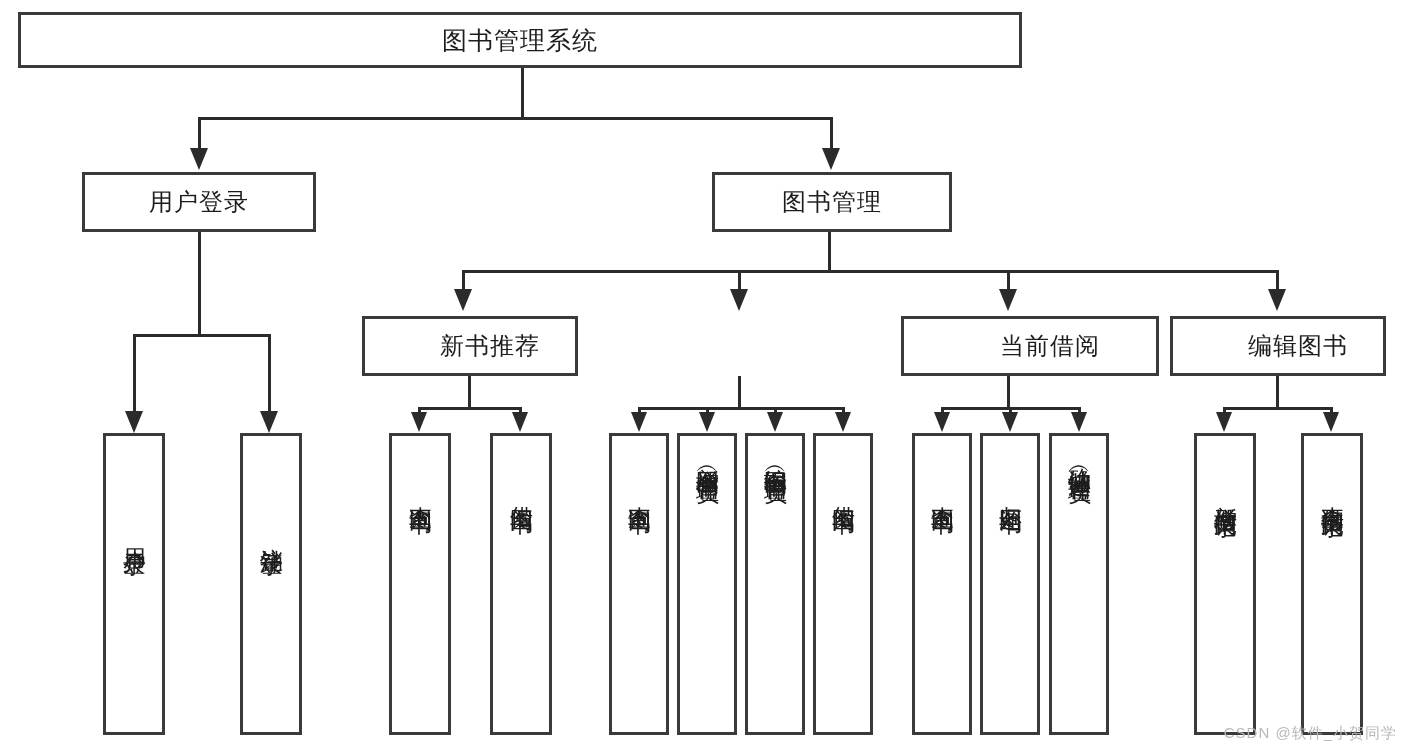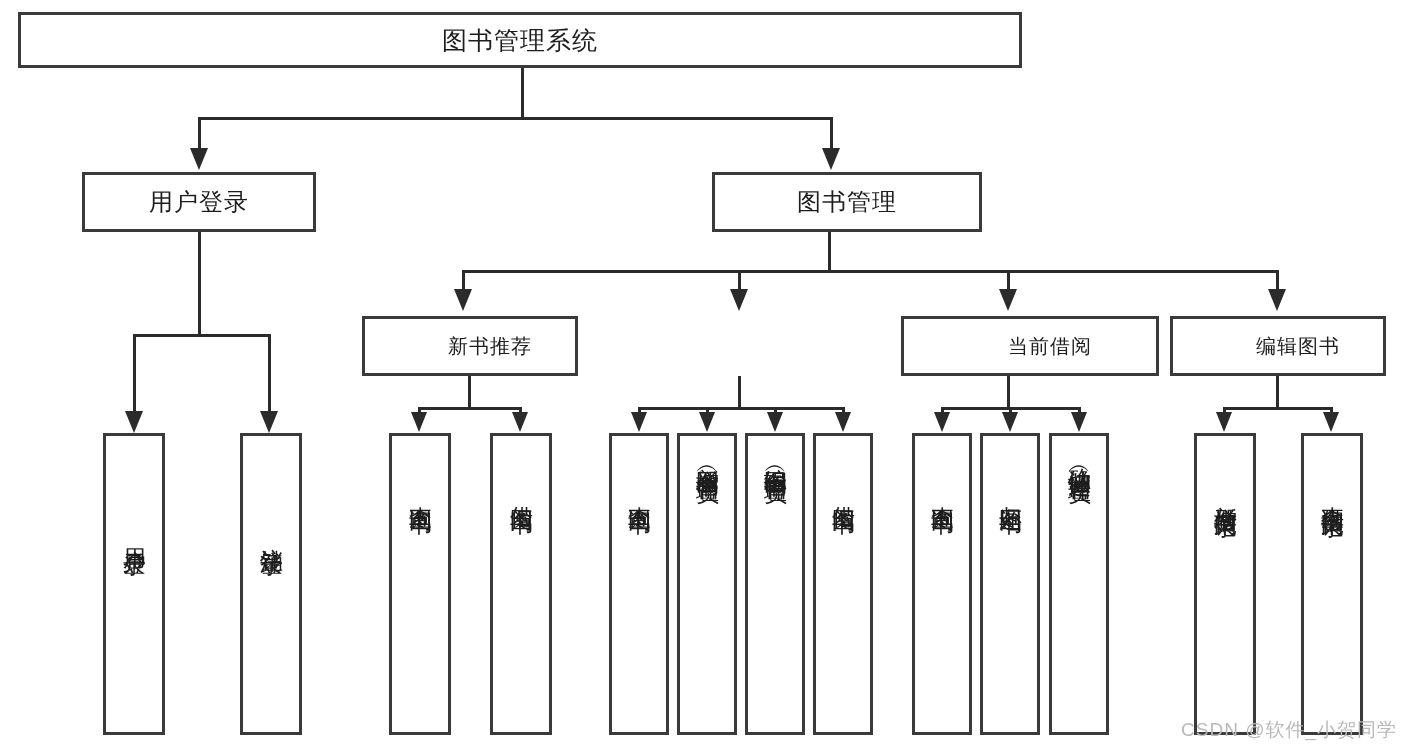--- a/index.html
+++ b/index.html
@@ -28,21 +28,21 @@
   .node.root{
     border-width:3px;
     font-size:25px;
     letter-spacing:1px;
   }
   .node.lvl1{
     font-size:24px;
     letter-spacing:1px;
   }
   .node.lvl2{
-    font-size:20px;
+    font-size:24px;
     letter-spacing:1px;
     padding-left:40px;
   }
   .node.leaf{
     border-width:3px;
     align-items:flex-start;
     justify-content:center;
     padding-top:10px;
   }
   .vtext{
@@ -79,21 +79,21 @@
   .arrow.sm{
     border-left-width:8px;
     border-right-width:8px;
     border-top-width:20px;
   }
   
   #watermark{
     position:absolute;
     right:8px;
     bottom:4px;
-    font-size:19px;
+    font-size:15px;
     color:#b9b9b9;
     letter-spacing:1px;
     white-space:nowrap;
     pointer-events:none;
   }
 </style>
 </head>
 <body>
 
 <div id="canvas">
@@ -105,21 +105,21 @@
   <div class="vline" style="left:521px;top:68px;height:50px;"></div>
   <div class="hline" style="left:198px;top:117px;width:634px;"></div>
   <div class="vline" style="left:198px;top:117px;height:32px;"></div>
   <div class="vline" style="left:830px;top:117px;height:32px;"></div>
   <div class="arrow" style="left:190px;top:148px;"></div>
   <div class="arrow" style="left:822px;top:148px;"></div>
 
   <div class="node lvl1" style="left:82px;top:172px;width:234px;height:60px;">
     <span>用户登录</span>
   </div>
-  <div class="node lvl1" style="left:712px;top:172px;width:270px;height:60px;">
+  <div class="node lvl1" style="left:712px;top:172px;width:240px;height:60px;">
     <span>图书管理</span>
   </div>
 
   <div class="vline" style="left:198px;top:232px;height:103px;"></div>
   <div class="hline" style="left:133px;top:334px;width:138px;"></div>
   <div class="vline" style="left:133px;top:334px;height:80px;"></div>
   <div class="vline" style="left:268px;top:334px;height:80px;"></div>
   <div class="arrow" style="left:125px;top:411px;"></div>
   <div class="arrow" style="left:260px;top:411px;"></div>
 

